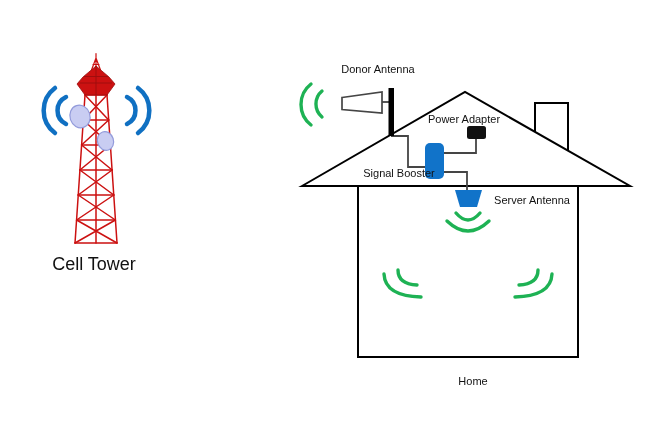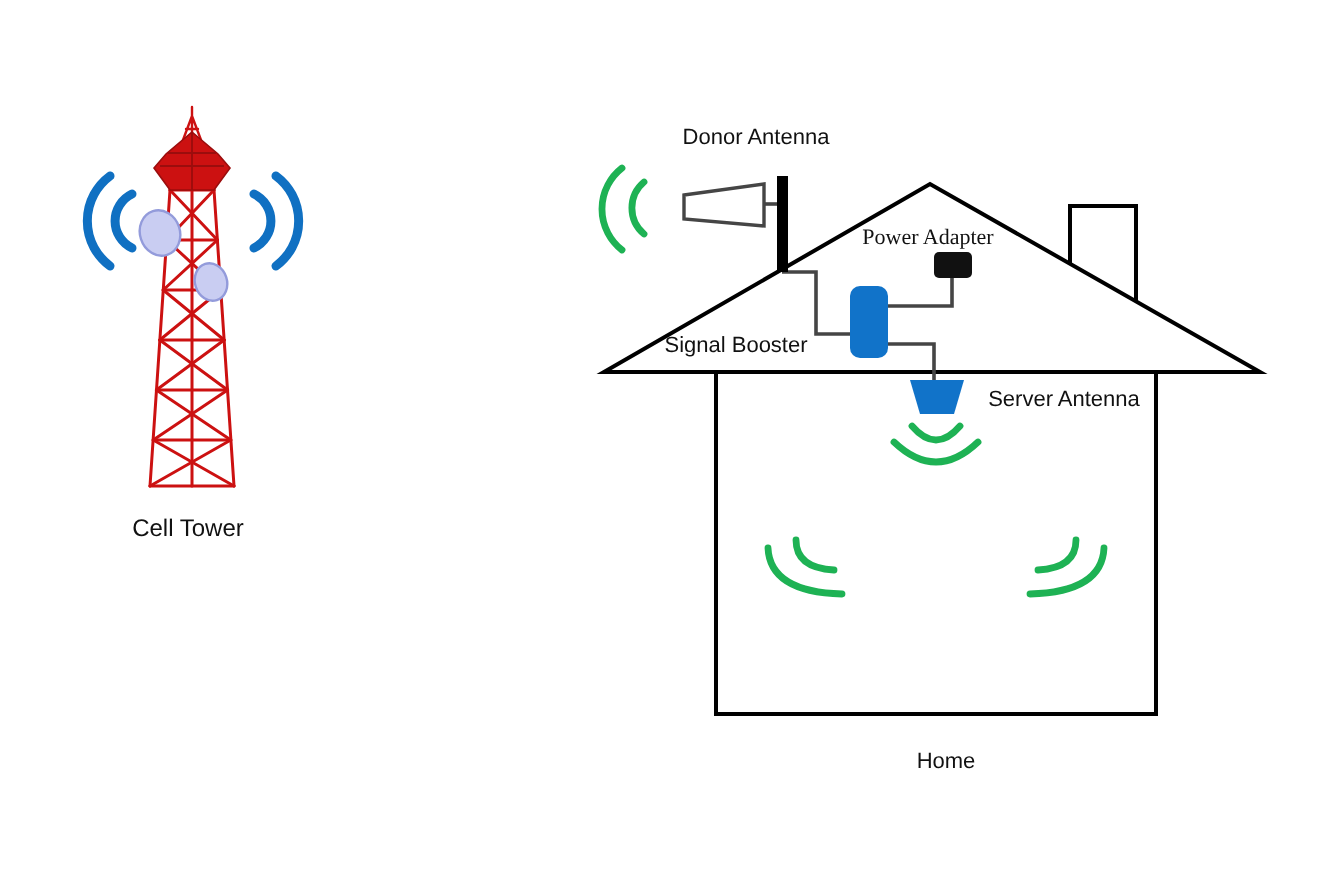--- a/index.html
+++ b/index.html
@@ -26,24 +26,24 @@
   .horn{fill:#ffffff;stroke:var(--wire-gray);stroke-width:1.7;}
   .mast{fill:var(--outline-black);}
 
   
   .lbl{
     position:absolute;color:var(--label-color,#111);
     font-size:11px;line-height:13px;white-space:nowrap;
     transform:translateX(-50%);
   }
   .lbl-donor{left:378px;top:63px;}
-  .lbl-power{left:464px;top:113px;font-family:Liberation Serif, serif;}
-  .lbl-booster{left:368px;top:167px;}
+  .lbl-power{left:464px;top:113px;}
+  .lbl-booster{left:399px;top:167px;}
   .lbl-server{left:532px;top:194px;text-align:center;}
-  .lbl-celltower{left:94px;top:256px;font-size:12px;line-height:16px;}
+  .lbl-celltower{left:94px;top:256px;font-size:18px;line-height:16px;}
   .lbl-home{left:473px;top:372px;font-size:11px;line-height:18px;}
 </style>
 </head>
 <body>
 
 <div id="stage">
 
   <svg width="672" height="448" viewBox="0 0 672 448">
 
     <g>

